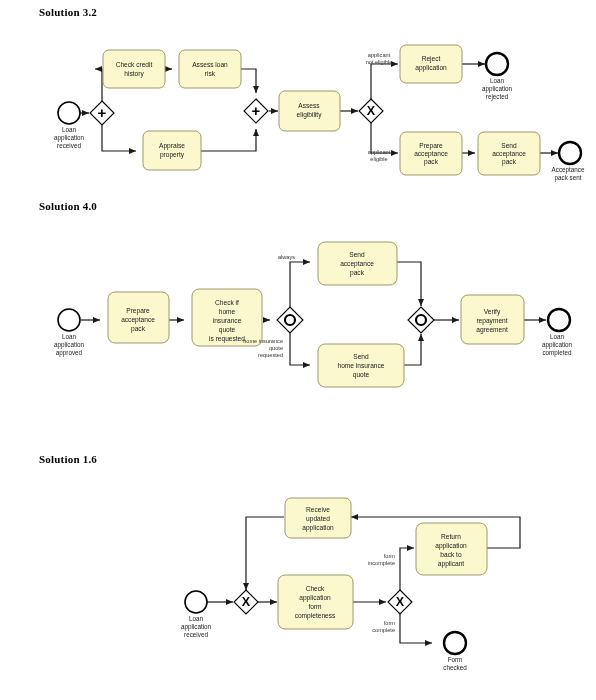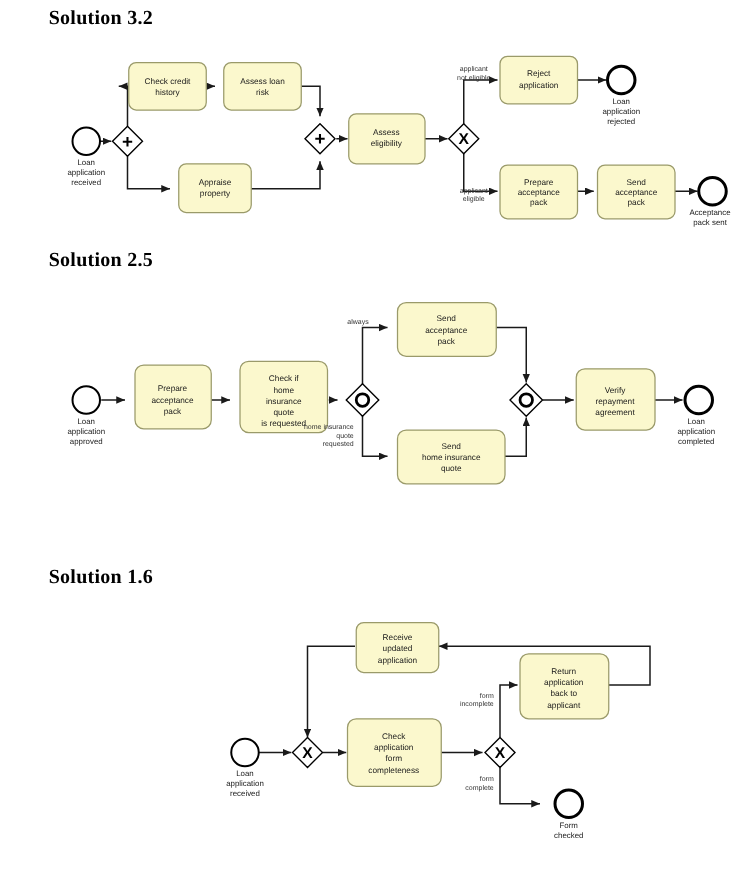--- a/index.html
+++ b/index.html
@@ -11,21 +11,21 @@
     width: 596px;
     height: 700px;
     position: relative;
     font-family: "Liberation Sans", sans-serif;
     overflow: hidden;
   }
   .section-title {
     position: absolute;
     font-family: "Liberation Serif", serif;
     font-weight: bold;
-    font-size: 16px;
+    font-size: 11px;
     color: #000000;
     letter-spacing: 0.2px;
   }
   .diagram {
     position: absolute;
     left: 0;
   }
   svg { display: block; overflow: visible; }
   .task-rect {
     fill: #fbf8cd;
@@ -192,21 +192,21 @@
   </g>
 
   <g>
     <circle class="event-circle" cx="570" cy="118" r="11" style="stroke-width:2.4"></circle>
     <text class="event-label" x="568" y="137">Acceptance</text>
     <text class="event-label" x="568" y="145">pack sent</text>
   </g>
 </svg>
 </div>
 
-<div class="section-title" style="left:39px; top:200px;">Solution 2.5</div>
+<div class="section-title" style="left:39px; top:200px;">Solution 4.0</div>
 
 <div class="diagram" style="top:240px;">
 <svg width="596" height="175" viewBox="0 0 596 175">
 
   <path class="flow" d="M81,80 L100,80" marker-end="url(#arw)"></path>
   <path class="flow" d="M169,80 L184,80" marker-end="url(#arw)"></path>
   <path class="flow" d="M263,80 L270,80" marker-end="url(#arw)"></path>
   <path class="flow" d="M290,68 L290,22 L310,22" marker-end="url(#arw)"></path>
   <path class="flow" d="M290,92 L290,125 L310,125" marker-end="url(#arw)"></path>
   <path class="flow" d="M397,22 L421,22 L421,66" marker-end="url(#arw)"></path>

